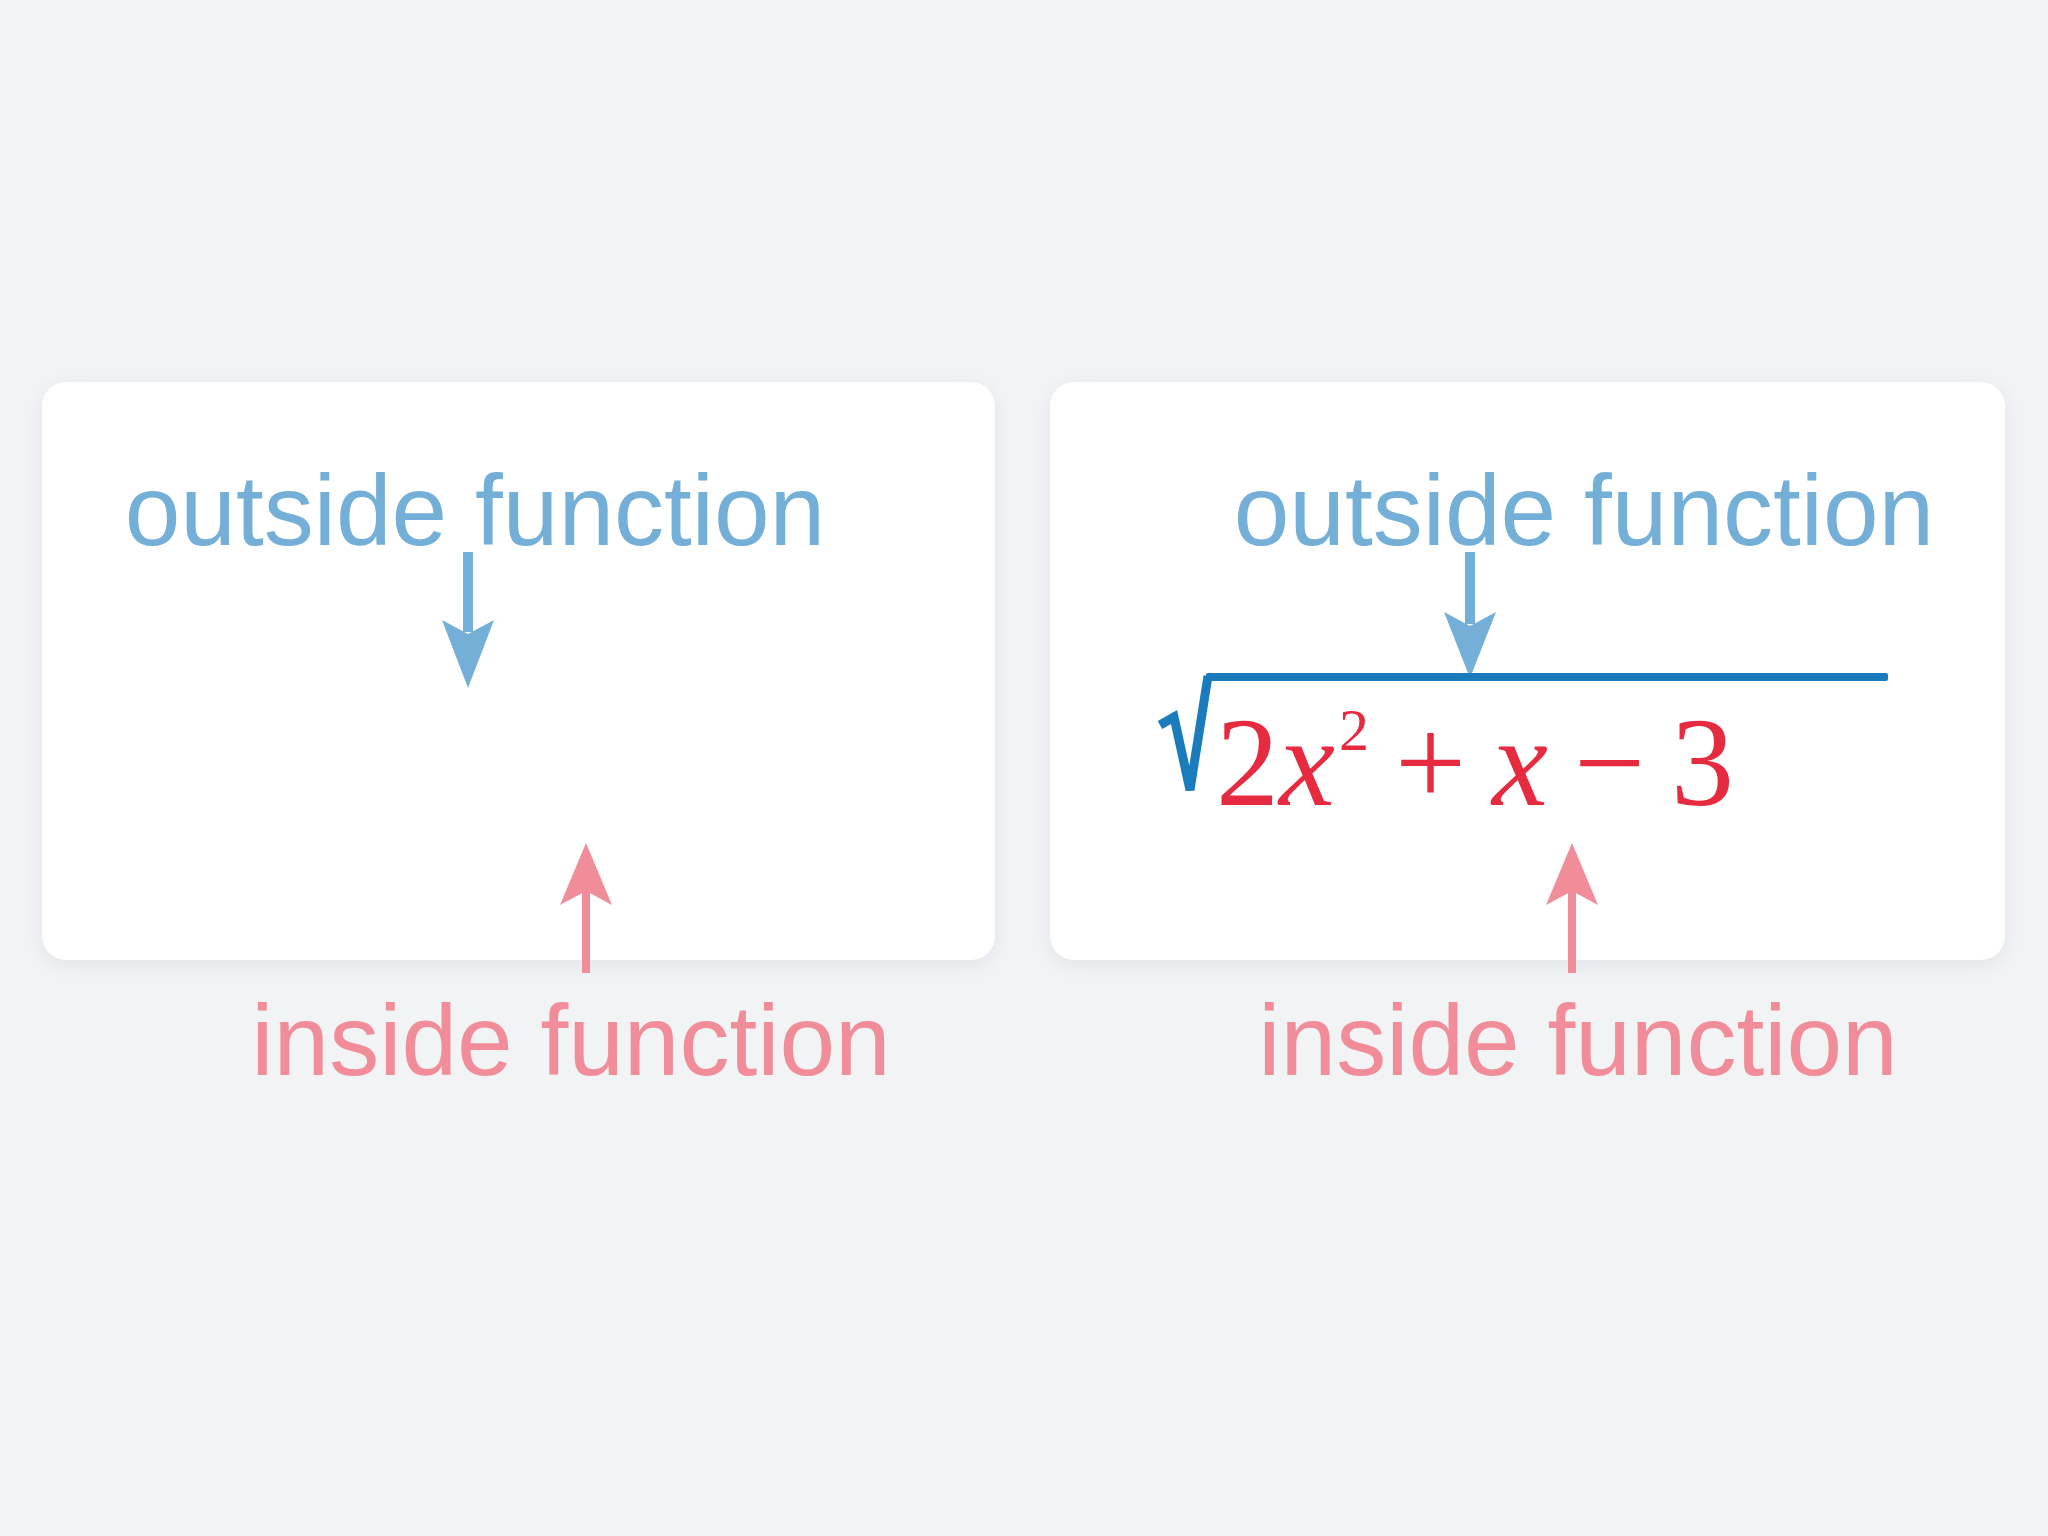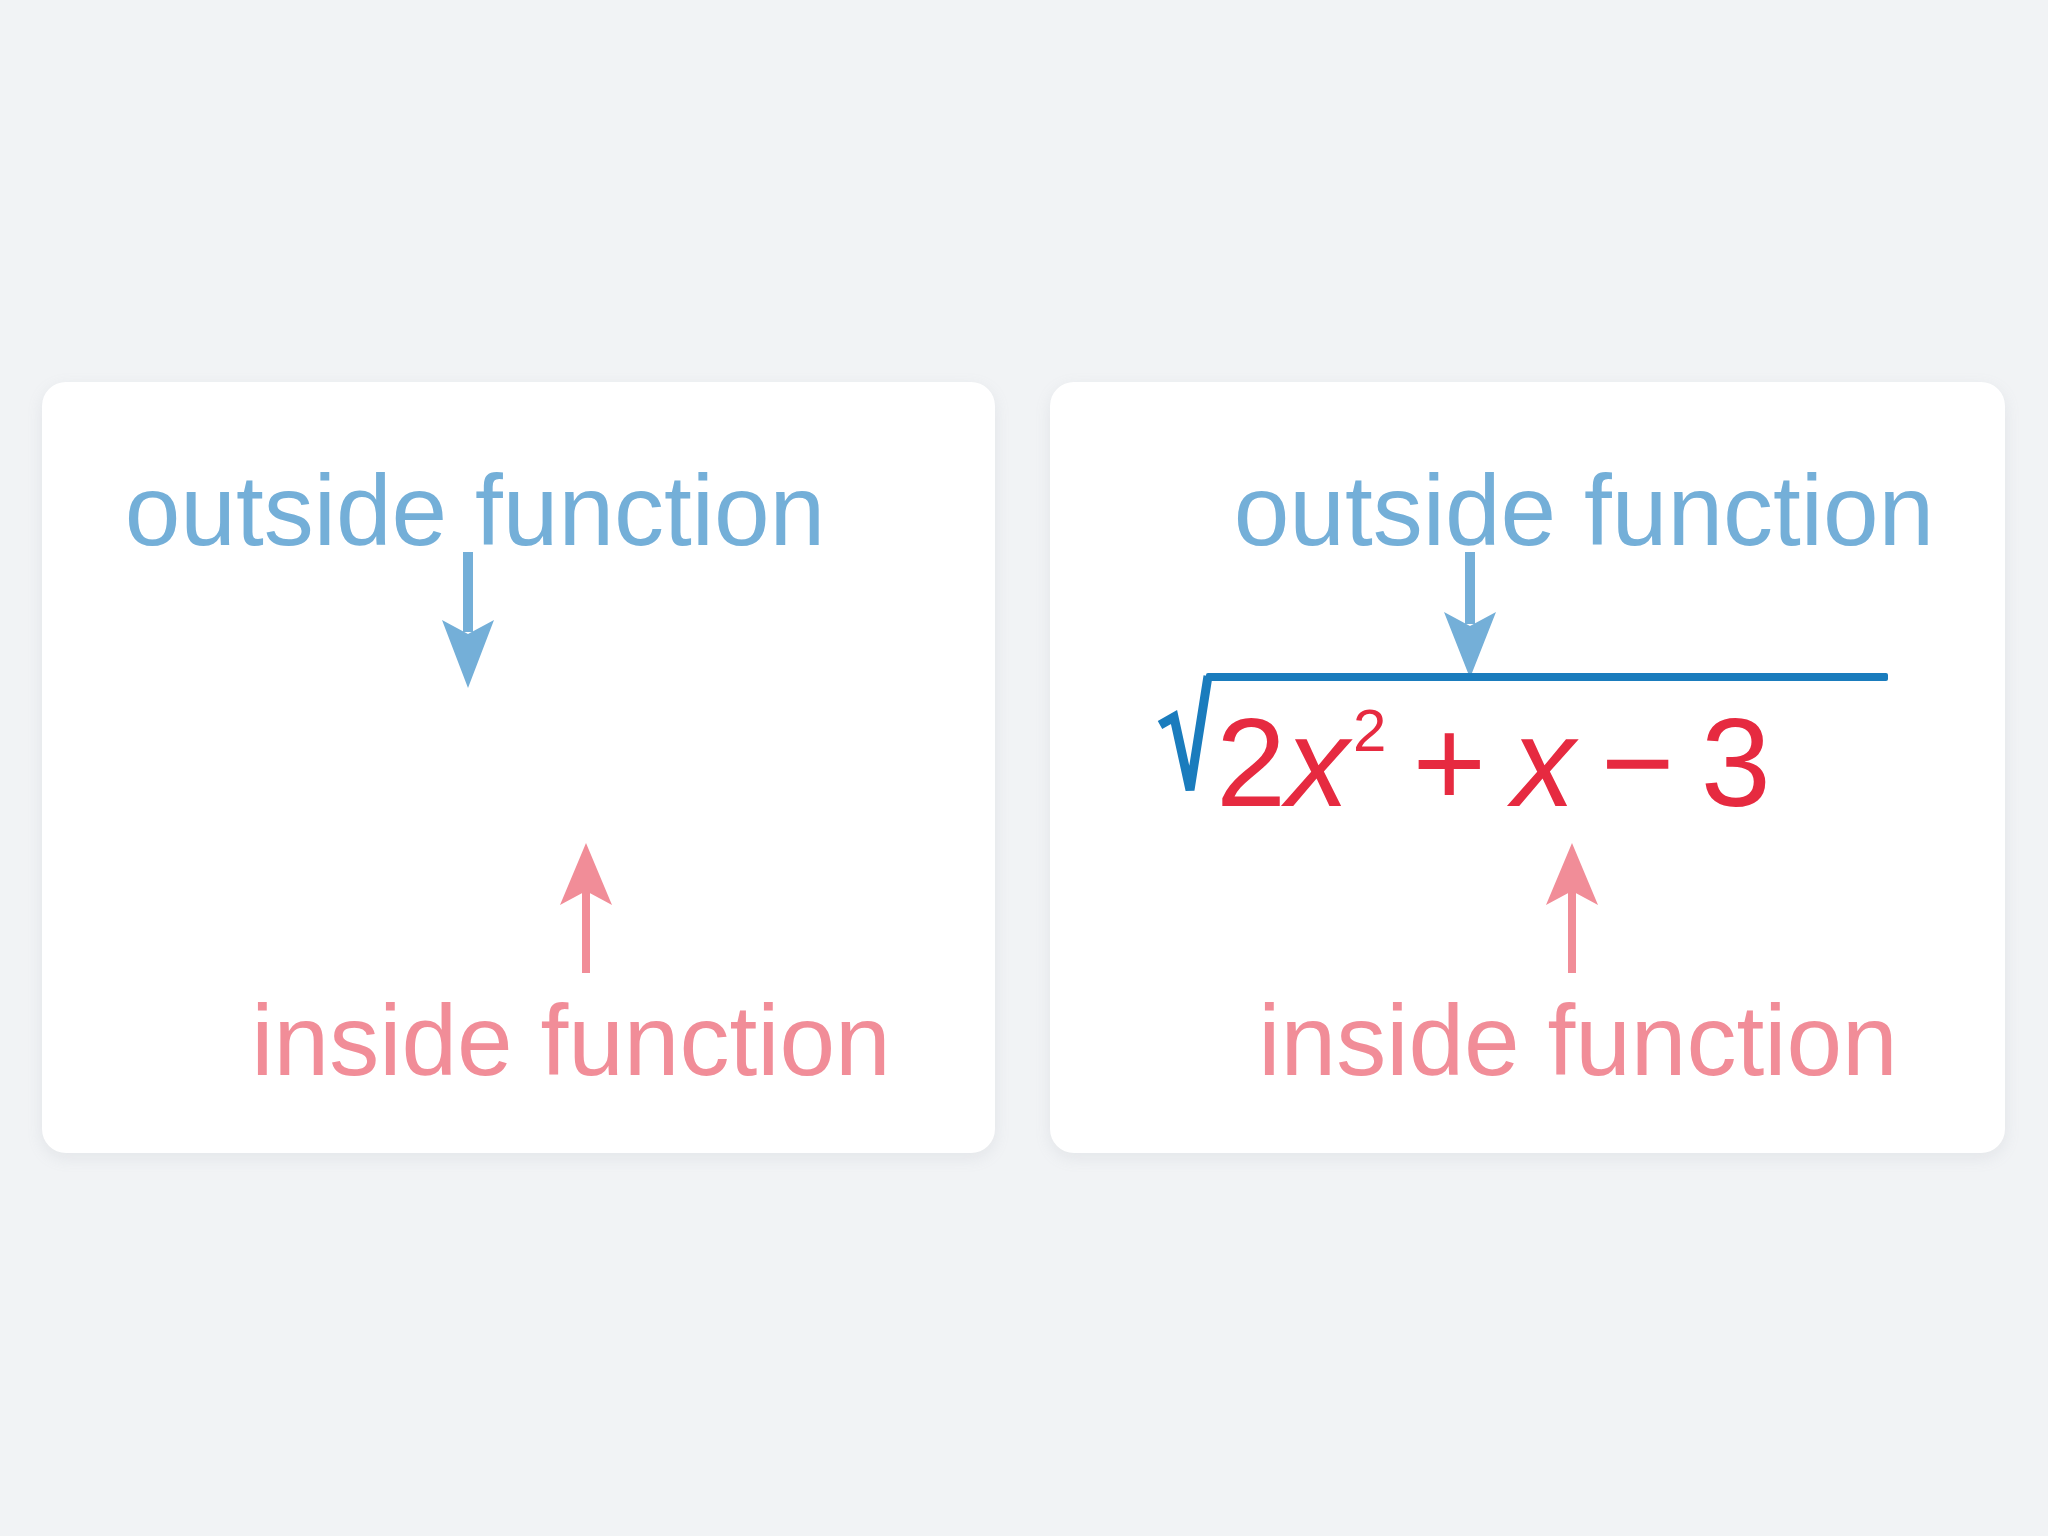--- a/index.html
+++ b/index.html
@@ -14,21 +14,21 @@
   html, body {
     width: 2048px; height: 1536px;
     background: var(--page-bg);
     font-family: "Liberation Sans", sans-serif;
     position: relative;
     overflow: hidden;
   }
   .card {
     position: absolute;
     top: 382px;
-    height: 771px;
+    height: 578px;
     background: var(--card-bg);
     border-radius: 24px;
     box-shadow: 0 5px 16px rgba(140,150,165,0.14);
   }
   .card-left  { left: 42px;   width: 953px; }
   .card-right { left: 1050px; width: 955px; }
 
   .abs { position: absolute; }
   .centered { transform: translateX(-50%); white-space: nowrap; }
 
@@ -98,21 +98,21 @@
     <rect class="arrow-blue-fill" x="22" y="0" width="10" height="72"></rect>
     <polygon class="arrow-blue-fill" points="1,60 27,74 53,60 27,126"></polygon>
   </svg>
 
   <svg class="abs" style="left:108px; top:289px;" width="54" height="126" viewBox="0 0 54 126" aria-hidden="true">
     <polyline class="radical-stroke" points="2,54 16,46 32,119 50,5" stroke-width="9"></polyline>
   </svg>
 
   <div class="abs vinculum" style="left:156px; top:291px; width:682px;"></div>
 
-  <div class="abs math radicand" style="left:166px; top:318px;">
+  <div class="abs math radicand" style="left:166px; top:318px;font-family:Liberation Serif, serif;">
     <span>2</span><span class="var">x</span><span class="sup">2</span><span class="op">+</span><span class="var">x</span><span class="op">−</span><span>3</span>
   </div>
 
   <svg class="abs centered" style="left:522px; top:461px;" width="52" height="130" viewBox="0 0 52 130" aria-hidden="true">
     <polygon class="arrow-pink-fill" points="26,0 52,62 26,48 0,62"></polygon>
     <rect class="arrow-pink-fill" x="22" y="48" width="8" height="82"></rect>
   </svg>
 
   <div class="abs centered label label-inside" style="left:528px; top:608px;">inside function</div>
 </div>

